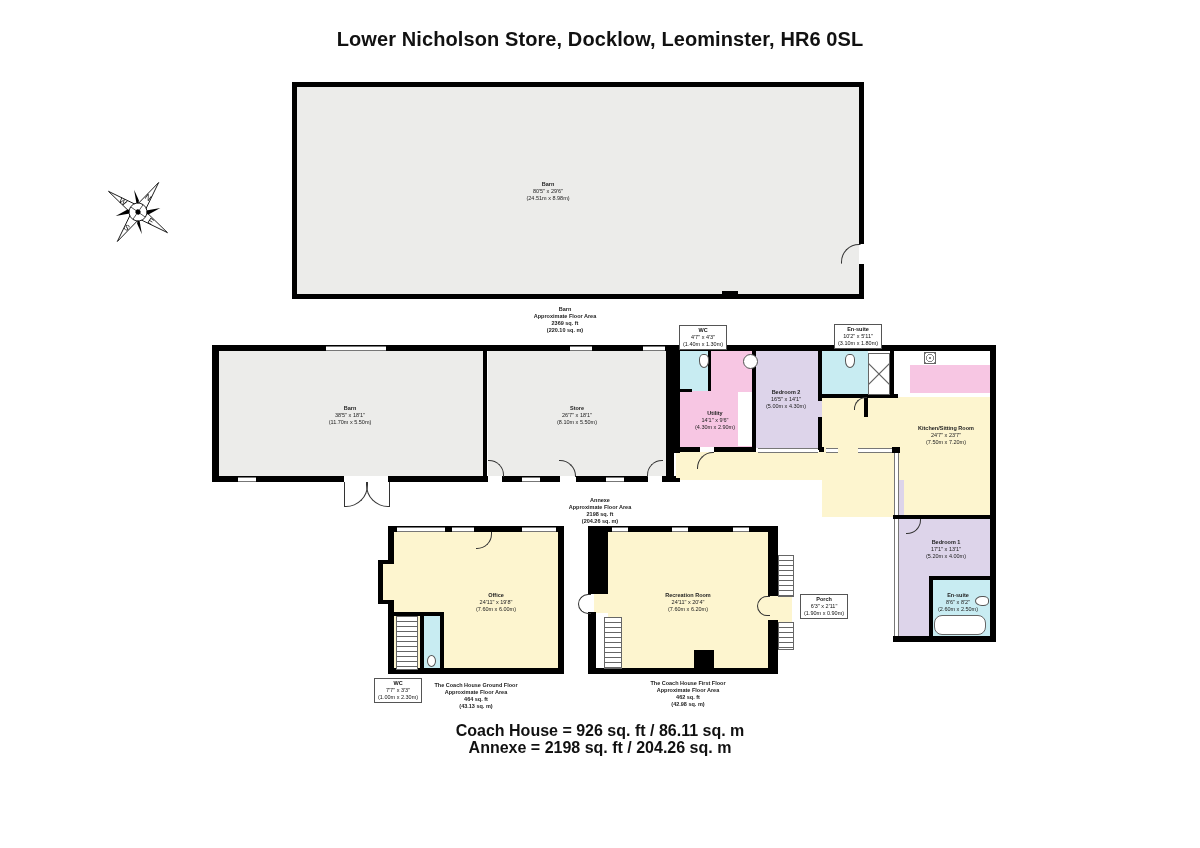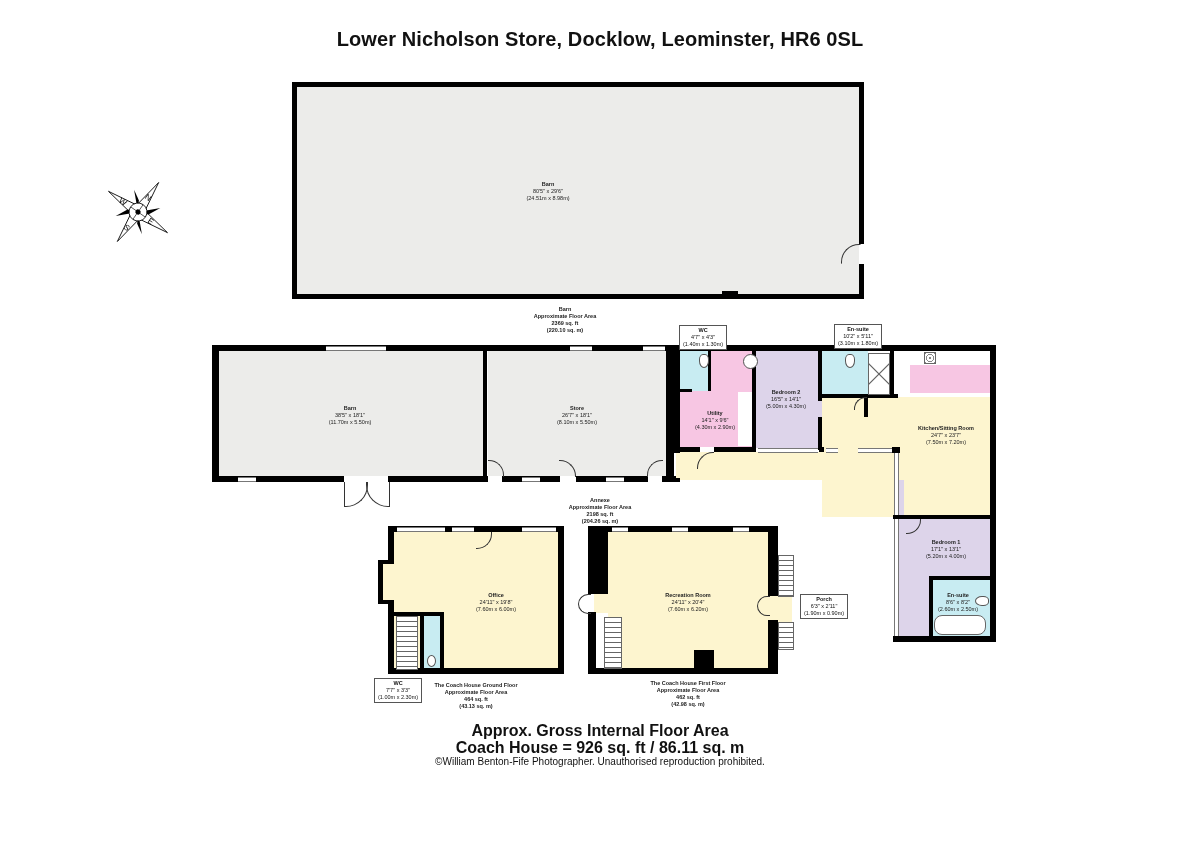--- a/index.html
+++ b/index.html
@@ -298,16 +298,15 @@
   </div>
   <div class="lbl" style="left:688px;top:680px;">
     <b>The Coach House First Floor</b>
     <b>Approximate Floor Area</b>
     <b>462 sq. ft</b>
     <b>(42.98 sq. m)</b>
   </div>
 </div>
 
 <div class="summary" style="top:722px;">
-  <div class="h">Approx. Gross Internal Floor Area</div>
   <div class="h">Coach House = 926 sq. ft / 86.11 sq. m</div>
-  <div class="d">©William Benton-Fife Photographer. Unauthorised reproduction prohibited.</div>
+  <div class="h">Annexe = 2198 sq. ft / 204.26 sq. m</div>
 </div>
 
 </body></html>

